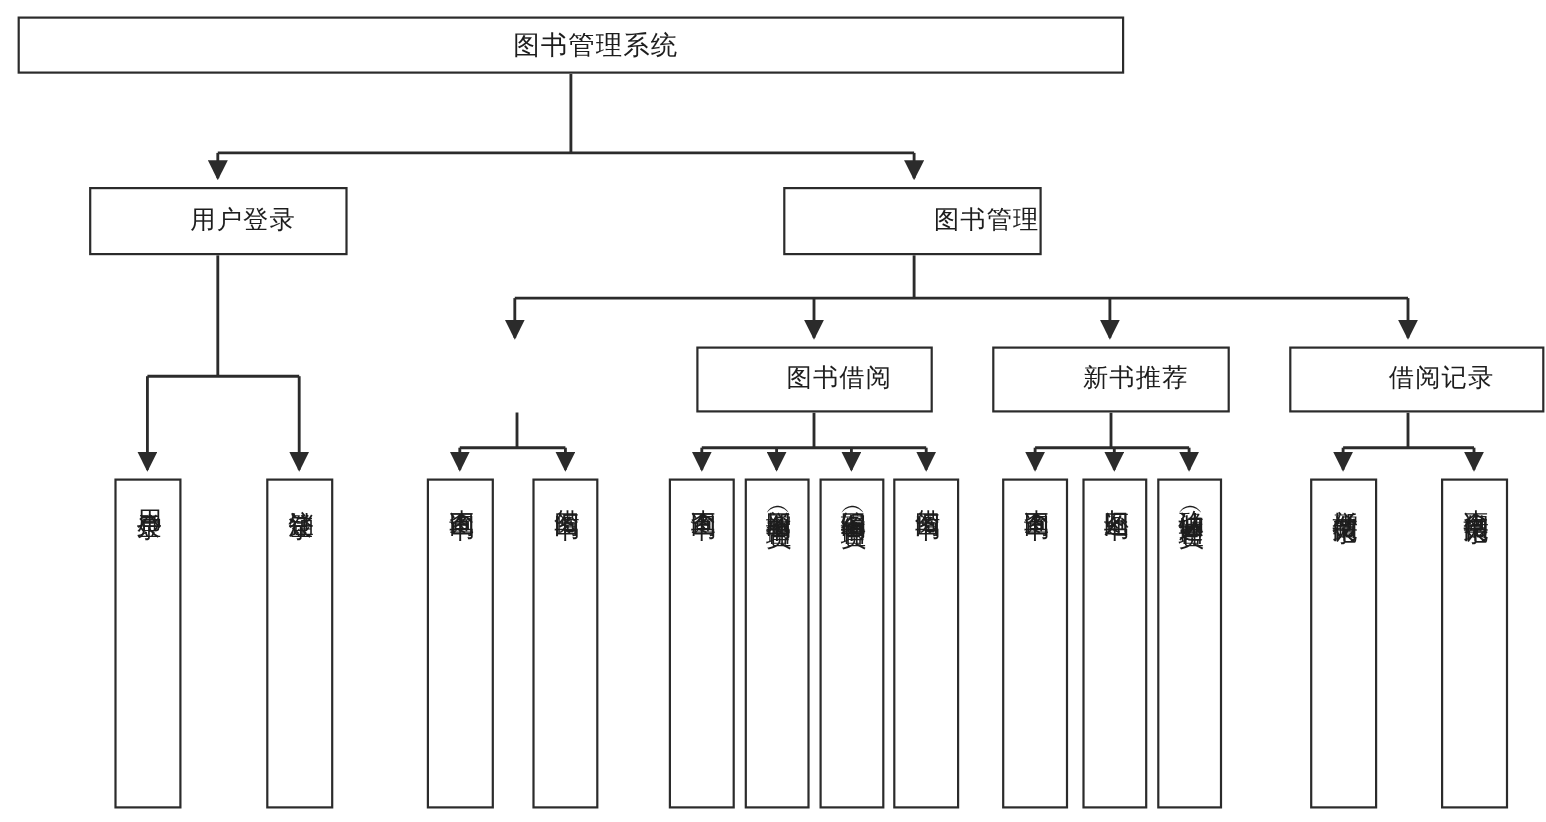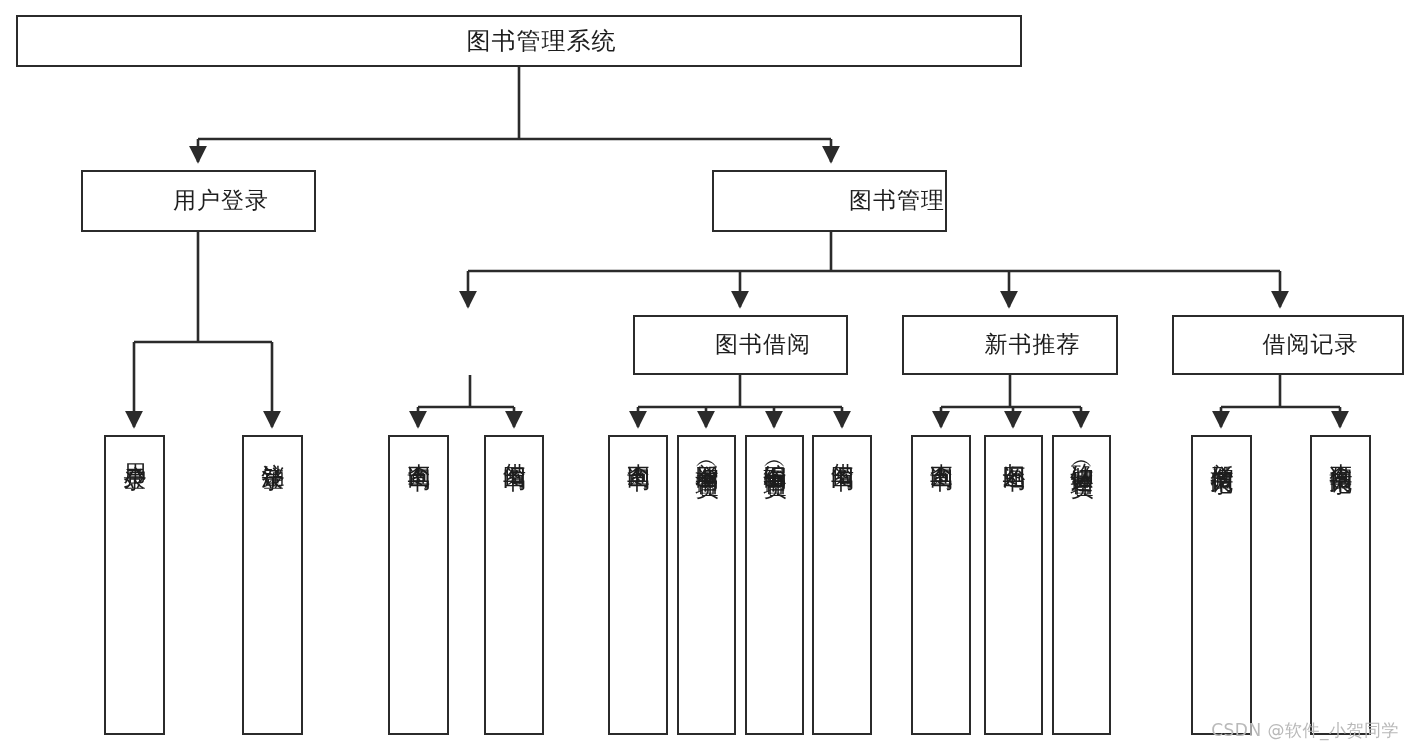--- a/index.html
+++ b/index.html
@@ -182,15 +182,14 @@
     <span class="vtext">确认归还（管理员）</span>
   </div>
 
   <div class="node leaf" style="left:1191px; top:435px; width:61px; height:300px;">
     <span class="vtext">新增借阅记录</span>
   </div>
   <div class="node leaf" style="left:1310px; top:435px; width:61px; height:300px;">
     <span class="vtext">查询借阅记录</span>
   </div>
 
-  <div class="watermark">CSDN @软件_小贺同学</div>
 
 </div>
 
 </body></html>

